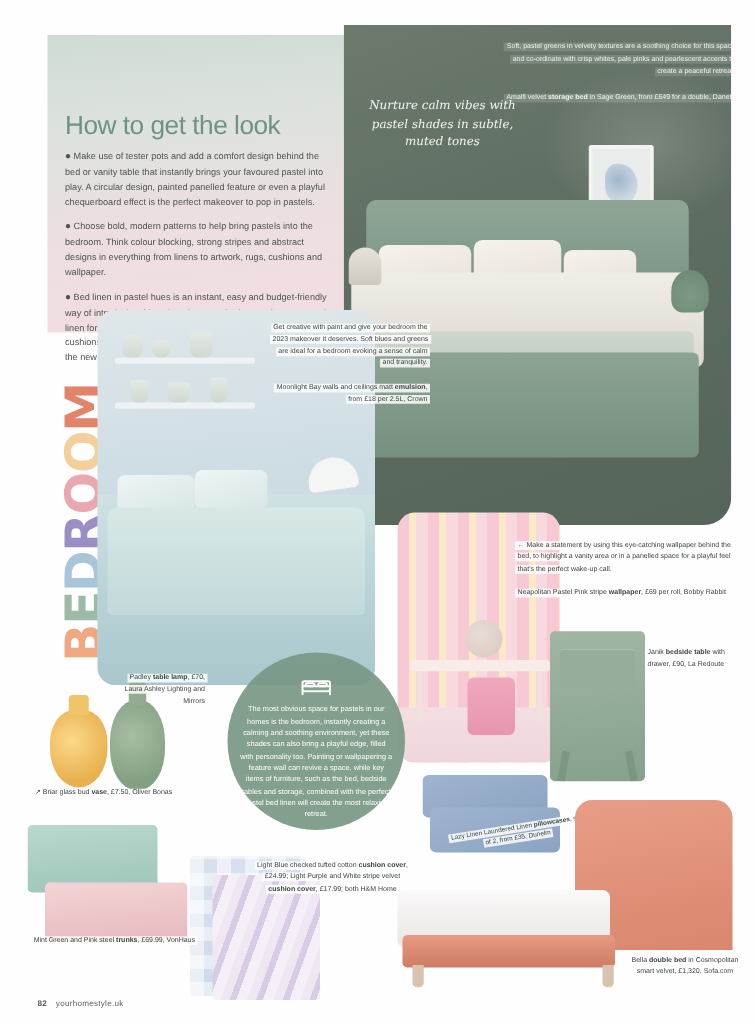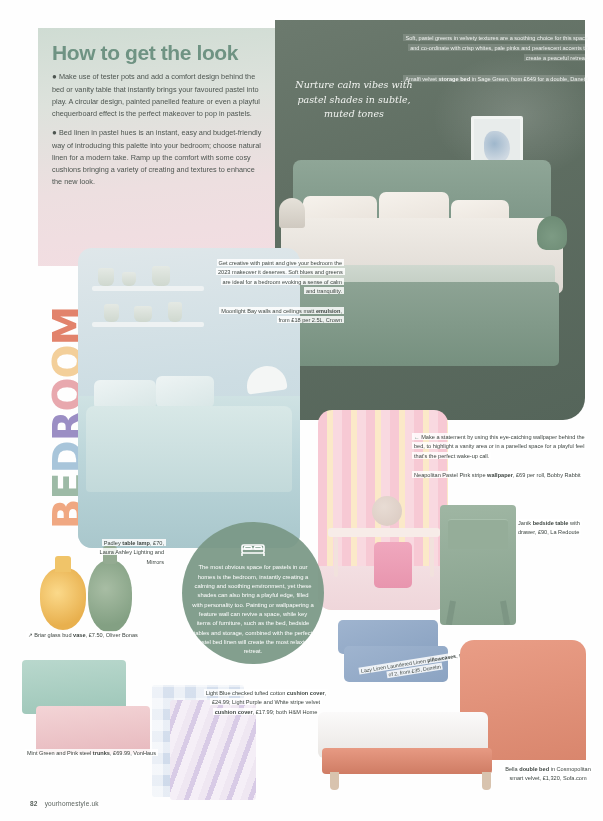--- a/index.html
+++ b/index.html
@@ -12,22 +12,22 @@
   }
   .page { position: absolute; inset: 0; background: #fefefe; }
 
   
   .intro-panel {
     position: absolute; left: 38px; top: 28px; width: 240px; height: 238px;
     background: linear-gradient(175deg,#cfdcd3 0%,#dde2dc 30%,#eddfe0 65%,#f3dde2 100%);
     padding: 14px 12px 10px 14px;
   }
   .headline {
-    font-size: 21px; font-weight: bold; color: #6f9383;
-    letter-spacing: -0.4px; line-height: 1.05; margin-bottom: 7px;
+    font-size: 21px; font-weight: normal; color: #6f9383;
+    letter-spacing: -0.4px; line-height: 1.05; margin-bottom: 7px; margin-top: 48px;
   }
   .body-para {
     font-size: 7.3px; line-height: 1.62; color: #4d5550;
     margin-bottom: 8px; text-align: left;
   }
   .body-para .bullet { color: #4d5550; font-size: 8px; }
 
   
   .masthead {
     position: absolute; left: -77px; top: 395px;
@@ -339,20 +339,24 @@
 </head>
 <body>
 
 <div class="page">
 
   <div class="intro-panel">
     <div class="headline">How to get the look</div>
     <div class="body-para">
       <span class="bullet">●</span>
       <span>Make use of tester pots and add a comfort design behind the bed or vanity table that instantly brings your favoured pastel into play. A circular design, painted panelled feature or even a playful chequerboard effect is the perfect makeover to pop in pastels.</span>
+    </div>
+    <div class="body-para">
+      <span class="bullet">●</span>
+      <span>Choose bold, modern patterns to help bring pastels into the bedroom. Think colour blocking, strong stripes and abstract designs in everything from linens to artwork, rugs, cushions and wallpaper.</span>
     </div>
     <div class="body-para">
       <span class="bullet">●</span>
       <span>Bed linen in pastel hues is an instant, easy and budget-friendly way of introducing this palette into your bedroom; choose natural linen for a modern take. Ramp up the comfort with some cosy cushions bringing a variety of creating and textures to enhance the new look.</span>
     </div>
   </div>
 
   <div class="masthead" id="masthead">
       <span style="color: rgb(240, 168, 130);">B</span>
       <span style="color: rgb(157, 186, 166);">E</span>

